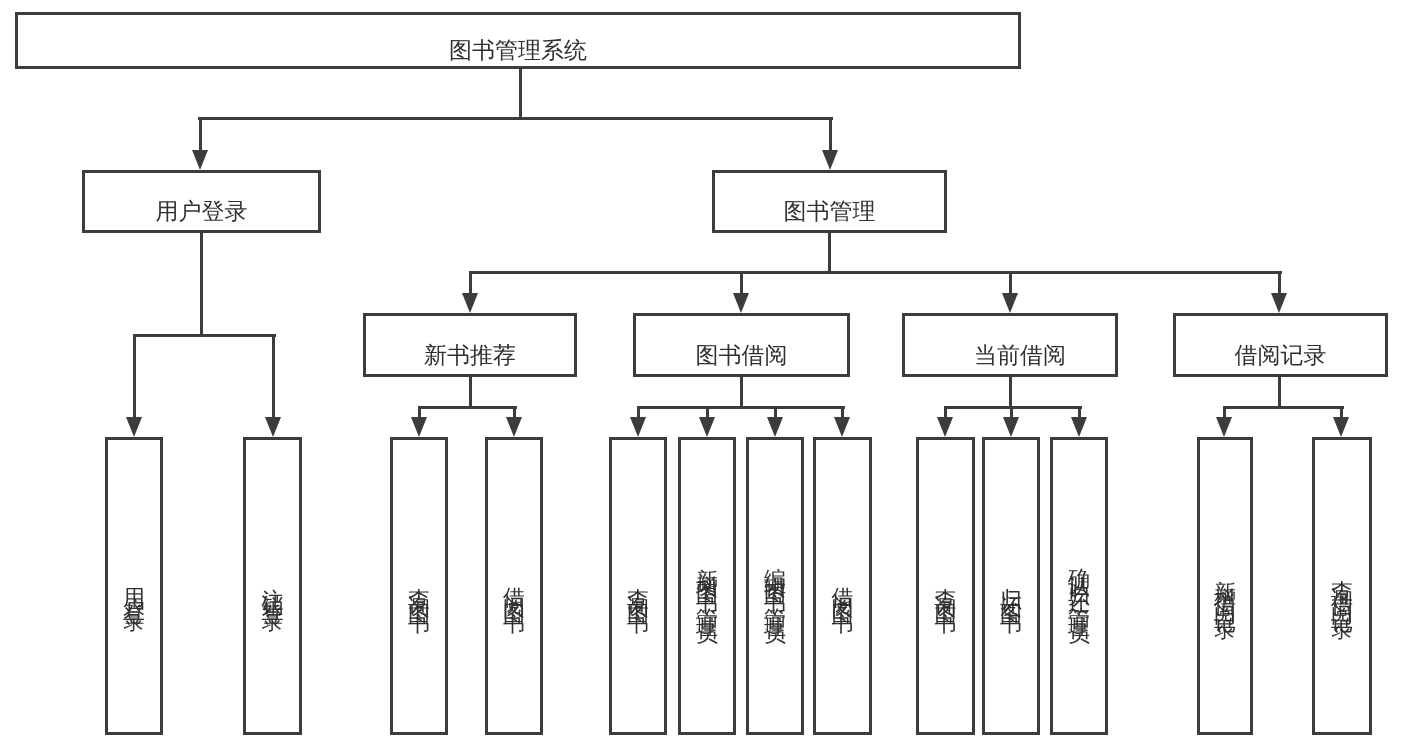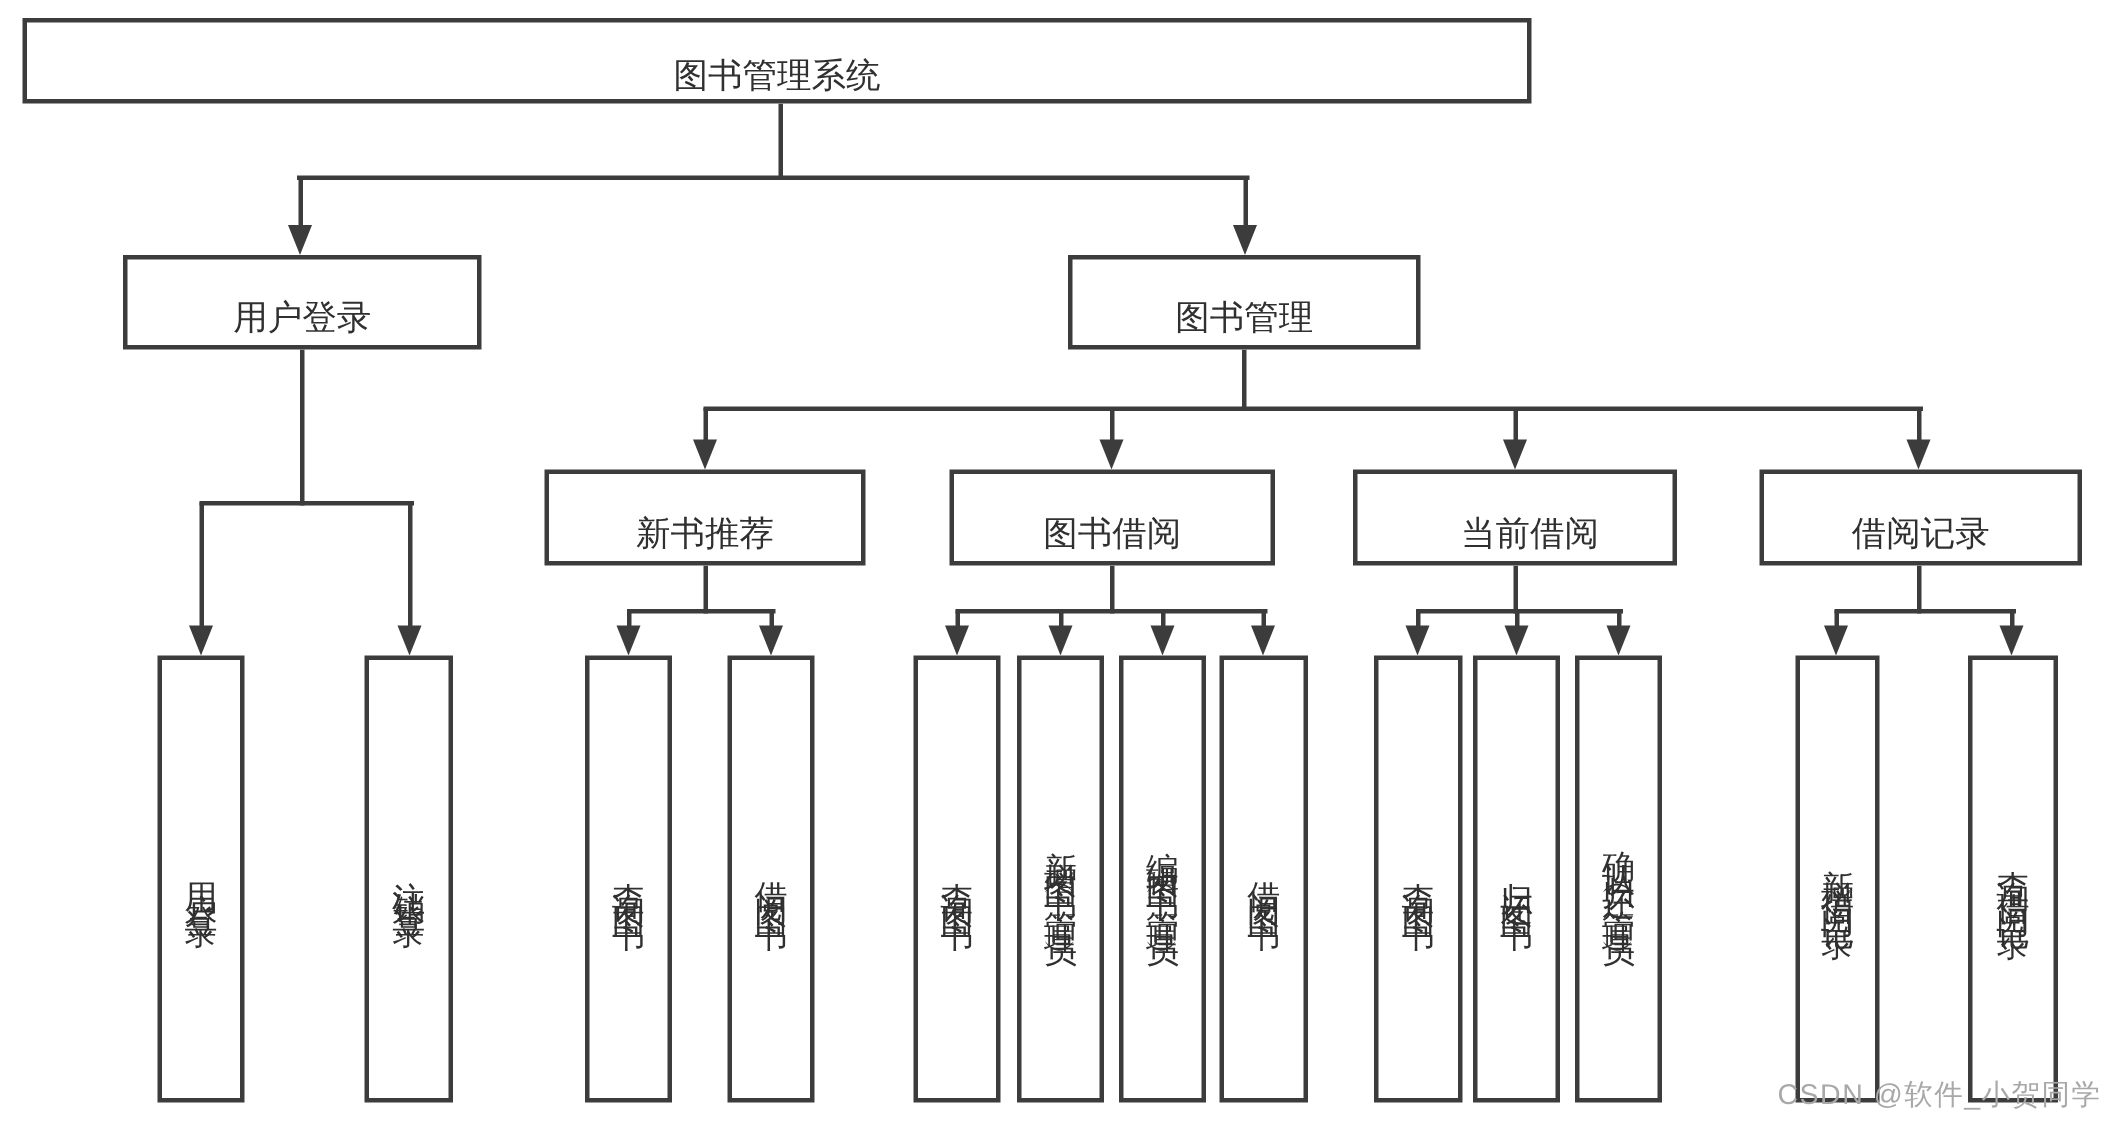--- a/index.html
+++ b/index.html
@@ -219,14 +219,13 @@
       <div class="drop" style="left: 1216px; top: 407px; width: 16px; height: 30px;">
         <div class="stem" style="height: 12px;"></div>
         <div class="head"></div>
       </div>
       <div class="drop" style="left: 1333px; top: 407px; width: 16px; height: 30px;">
         <div class="stem" style="height: 12px;"></div>
         <div class="head"></div>
       </div>
     </div>
 
-  <div id="watermark">CSDN @软件_小贺同学</div>
 </div>
 
 </body></html>

